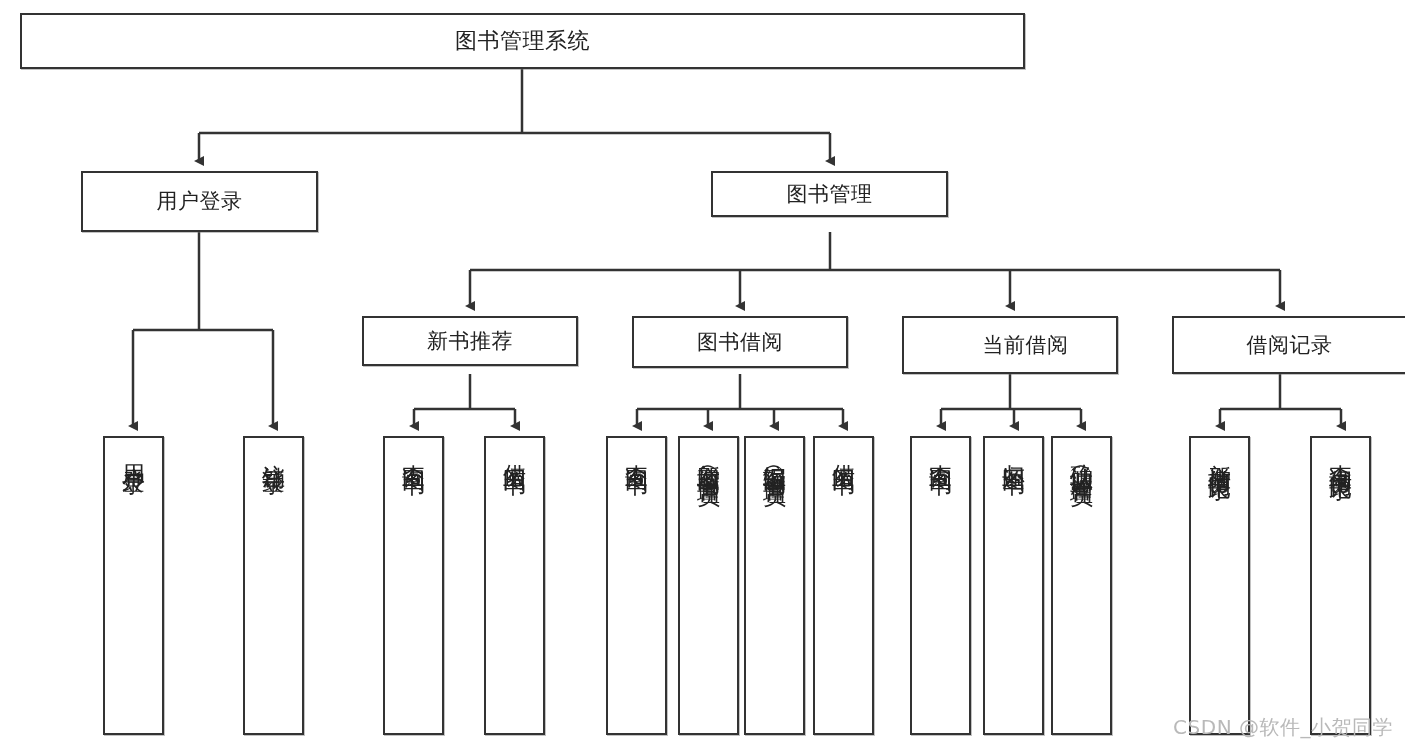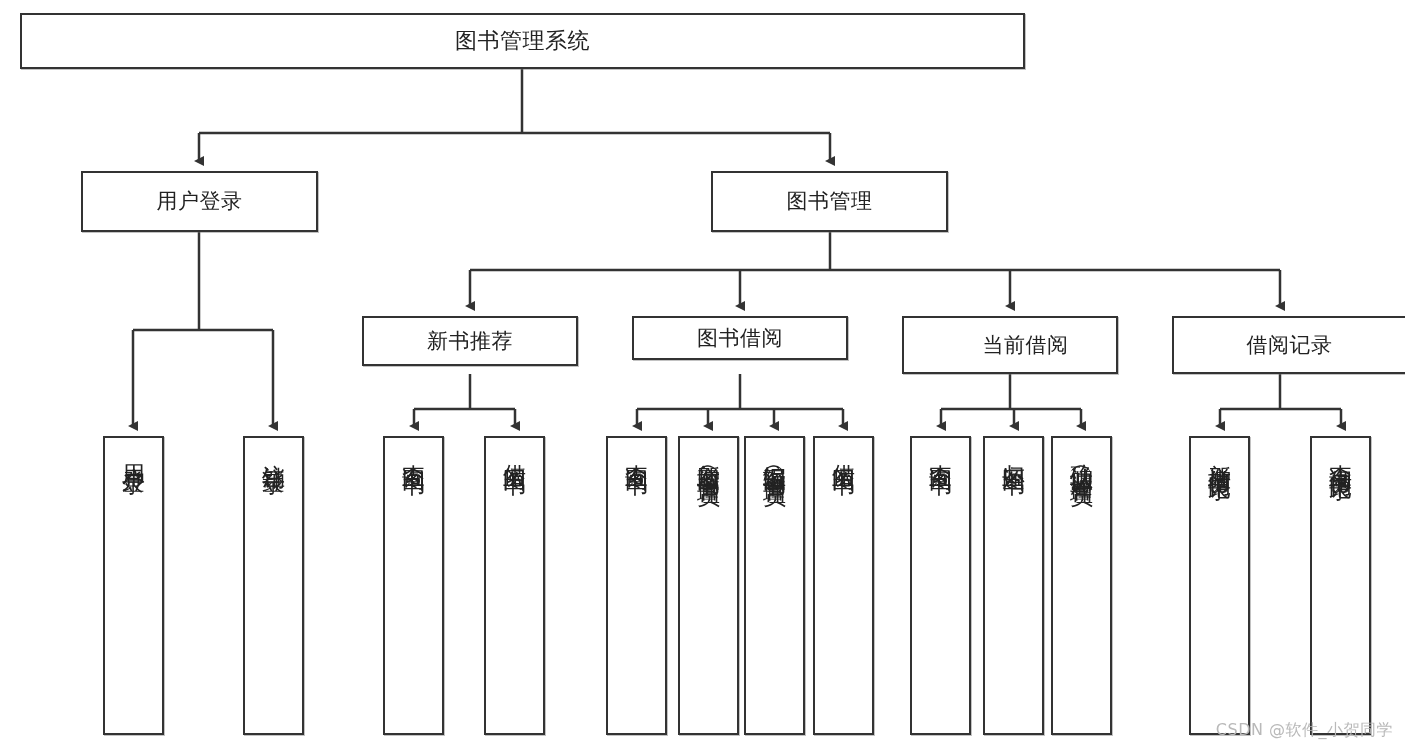--- a/index.html
+++ b/index.html
@@ -57,21 +57,21 @@
     text-orientation: upright;
     font-size: 23px;
     letter-spacing: 3px;
     line-height: 1;
     white-space: nowrap;
   }
   #watermark {
     position: absolute;
     right: 12px;
     bottom: 6px;
-    font-size: 16px;
+    font-size: 20px;
     color: #b9b9b9;
     letter-spacing: 0.5px;
     white-space: nowrap;
     pointer-events: none;
   }
 </style>
 </head>
 <body>
 
 <div id="canvas">
@@ -126,28 +126,28 @@
     </g>
   </svg>
 
   <div class="node root horizontal" id="node-root" style="left: 20px; top: 13px; width: 1005px; height: 56px;">
     <span class="label">图书管理系统</span>
   </div>
 
   <div class="node horizontal" id="node-l2-0" style="left: 81px; top: 171px; width: 237px; height: 61px;">
     <span class="label">用户登录</span>
   </div>
-  <div class="node horizontal" id="node-l2-1" style="left: 711px; top: 171px; width: 237px; height: 61px; justify-content: center;">
+  <div class="node horizontal" id="node-l2-1" style="left: 711px; top: 171px; width: 237px; height: 46px; justify-content: center;">
     <span class="label">图书管理</span>
   </div>
 
   <div class="node horizontal" id="node-l3-0" style="left: 362px; top: 316px; width: 216px; height: 50px;">
     <span class="label">新书推荐</span>
   </div>
-  <div class="node horizontal" id="node-l3-1" style="left: 632px; top: 316px; width: 216px; height: 44px; justify-content: center;">
+  <div class="node horizontal" id="node-l3-1" style="left: 632px; top: 316px; width: 216px; height: 52px; justify-content: center;">
     <span class="label">图书借阅</span>
   </div>
   <div class="node horizontal" id="node-l3-2" style="left: 902px; top: 316px; width: 216px; height: 58px; padding-left: 31px;">
     <span class="label">当前借阅</span>
   </div>
   <div class="node horizontal" id="node-l3-3" style="left: 1172px; top: 316px; width: 235px; height: 58px;">
     <span class="label">借阅记录</span>
   </div>
 
   <div class="node vertical" id="node-leaf-0" style="left: 103px; top: 436px; width: 61px; height: 299px;">

